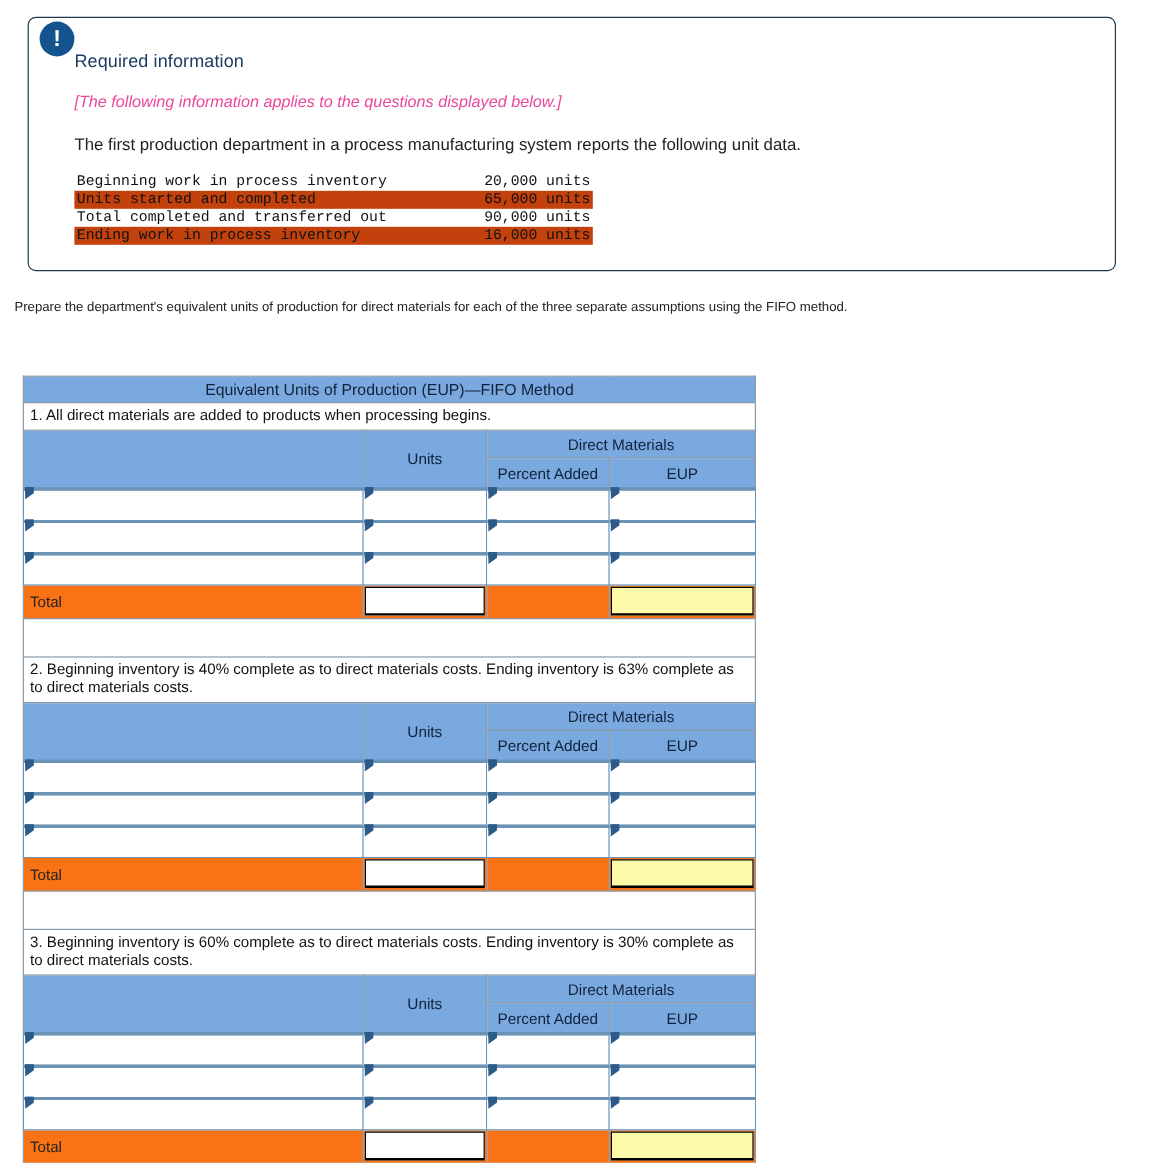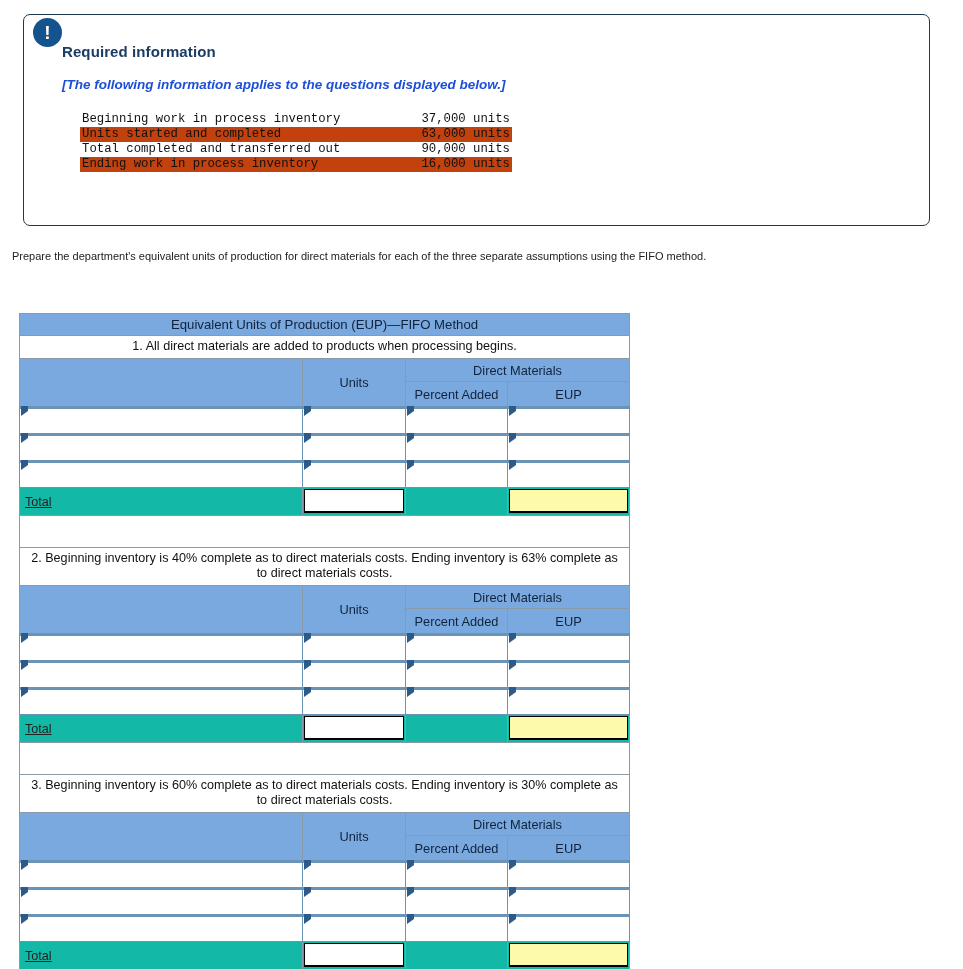--- a/index.html
+++ b/index.html
@@ -51,41 +51,40 @@
     margin-top: -1px;
   }
   .alert-inner {
     position: absolute;
     left: 38px;
     top: 28px;
     right: 24px;
   }
   .alert-title {
     font-size: 15px;
-    font-weight: bold;
+    font-weight: normal;
     color: #1b3d63;
     margin: 0 0 17px 0;
     letter-spacing: 0.1px;
   }
   .alert-italic {
     font-size: 13.5px;
     font-style: italic;
-    color: #1d4ed8;
+    color: #ec4899;
     margin: 0 0 20px 0;
-    font-weight: bold;
   }
   .alert-line {
     font-size: 14px;
     color: #222222;
     margin: 0 0 16px 0;
   }
 
   
   .mono-block {
-    margin-left: 18px;
+    margin-left: 0;
     width: 432px;
     font-family: "Liberation Mono", "DejaVu Sans Mono", monospace;
     font-size: 12.3px;
     line-height: 15px;
     color: #111111;
   }
   .mono-row {
     display: flex;
     padding: 0 2px;
   }
@@ -134,21 +133,21 @@
     font-size: 13.2px;
     text-align: center;
     height: 21px;
     line-height: 21px;
   }
   .assumption {
     background: #ffffff;
     color: #111111;
     font-weight: bold;
     font-size: 12.6px;
-    text-align: center;
+    text-align: left;
     padding: 3px 5px 4px 5px !important;
     line-height: 15px;
   }
   .hdr-blank {
     background: #7aa9e0;
   }
   .hdr-cell {
     background: #7aa9e0;
     color: #10233c;
     font-weight: bold;
@@ -188,22 +187,21 @@
     width: 0;
     height: 0;
     border-left: 7px solid transparent;
     border-top: 0;
     border-bottom: 0;
   }
 
   
   tr.total-row td {
     height: 25px;
-    background: #14b8a6;
-    text-decoration: underline;
+    background: #f97316;
   }
   td.total-label {
     padding-left: 5px !important;
     font-size: 12.6px;
     color: #222222;
     text-align: left;
   }
   td.cell-box .boxed {
     display: block;
     height: 21px;
@@ -227,28 +225,29 @@
 </head>
 <body>
 
 <div class="alert-wrap">
   <div class="alert-badge">
     <span class="bang">!</span>
   </div>
   <div class="alert-inner">
     <div class="alert-title">Required information</div>
     <div class="alert-italic">[The following information applies to the questions displayed below.]</div>
+    <div class="alert-line">The first production department in a process manufacturing system reports the following unit data.</div>
     <div class="mono-block">
       <div class="mono-row">
         <span class="mono-label">Beginning work in process inventory    </span>
-        <span class="mono-value">37,000 units</span>
+        <span class="mono-value">20,000 units</span>
       </div>
       <div class="mono-row shade">
         <span class="mono-label">Units started and completed            </span>
-        <span class="mono-value">63,000 units</span>
+        <span class="mono-value">65,000 units</span>
       </div>
       <div class="mono-row">
         <span class="mono-label">Total completed and transferred out    </span>
         <span class="mono-value">90,000 units</span>
       </div>
       <div class="mono-row shade">
         <span class="mono-label">Ending work in process inventory       </span>
         <span class="mono-value">16,000 units</span>
       </div>
     </div>

